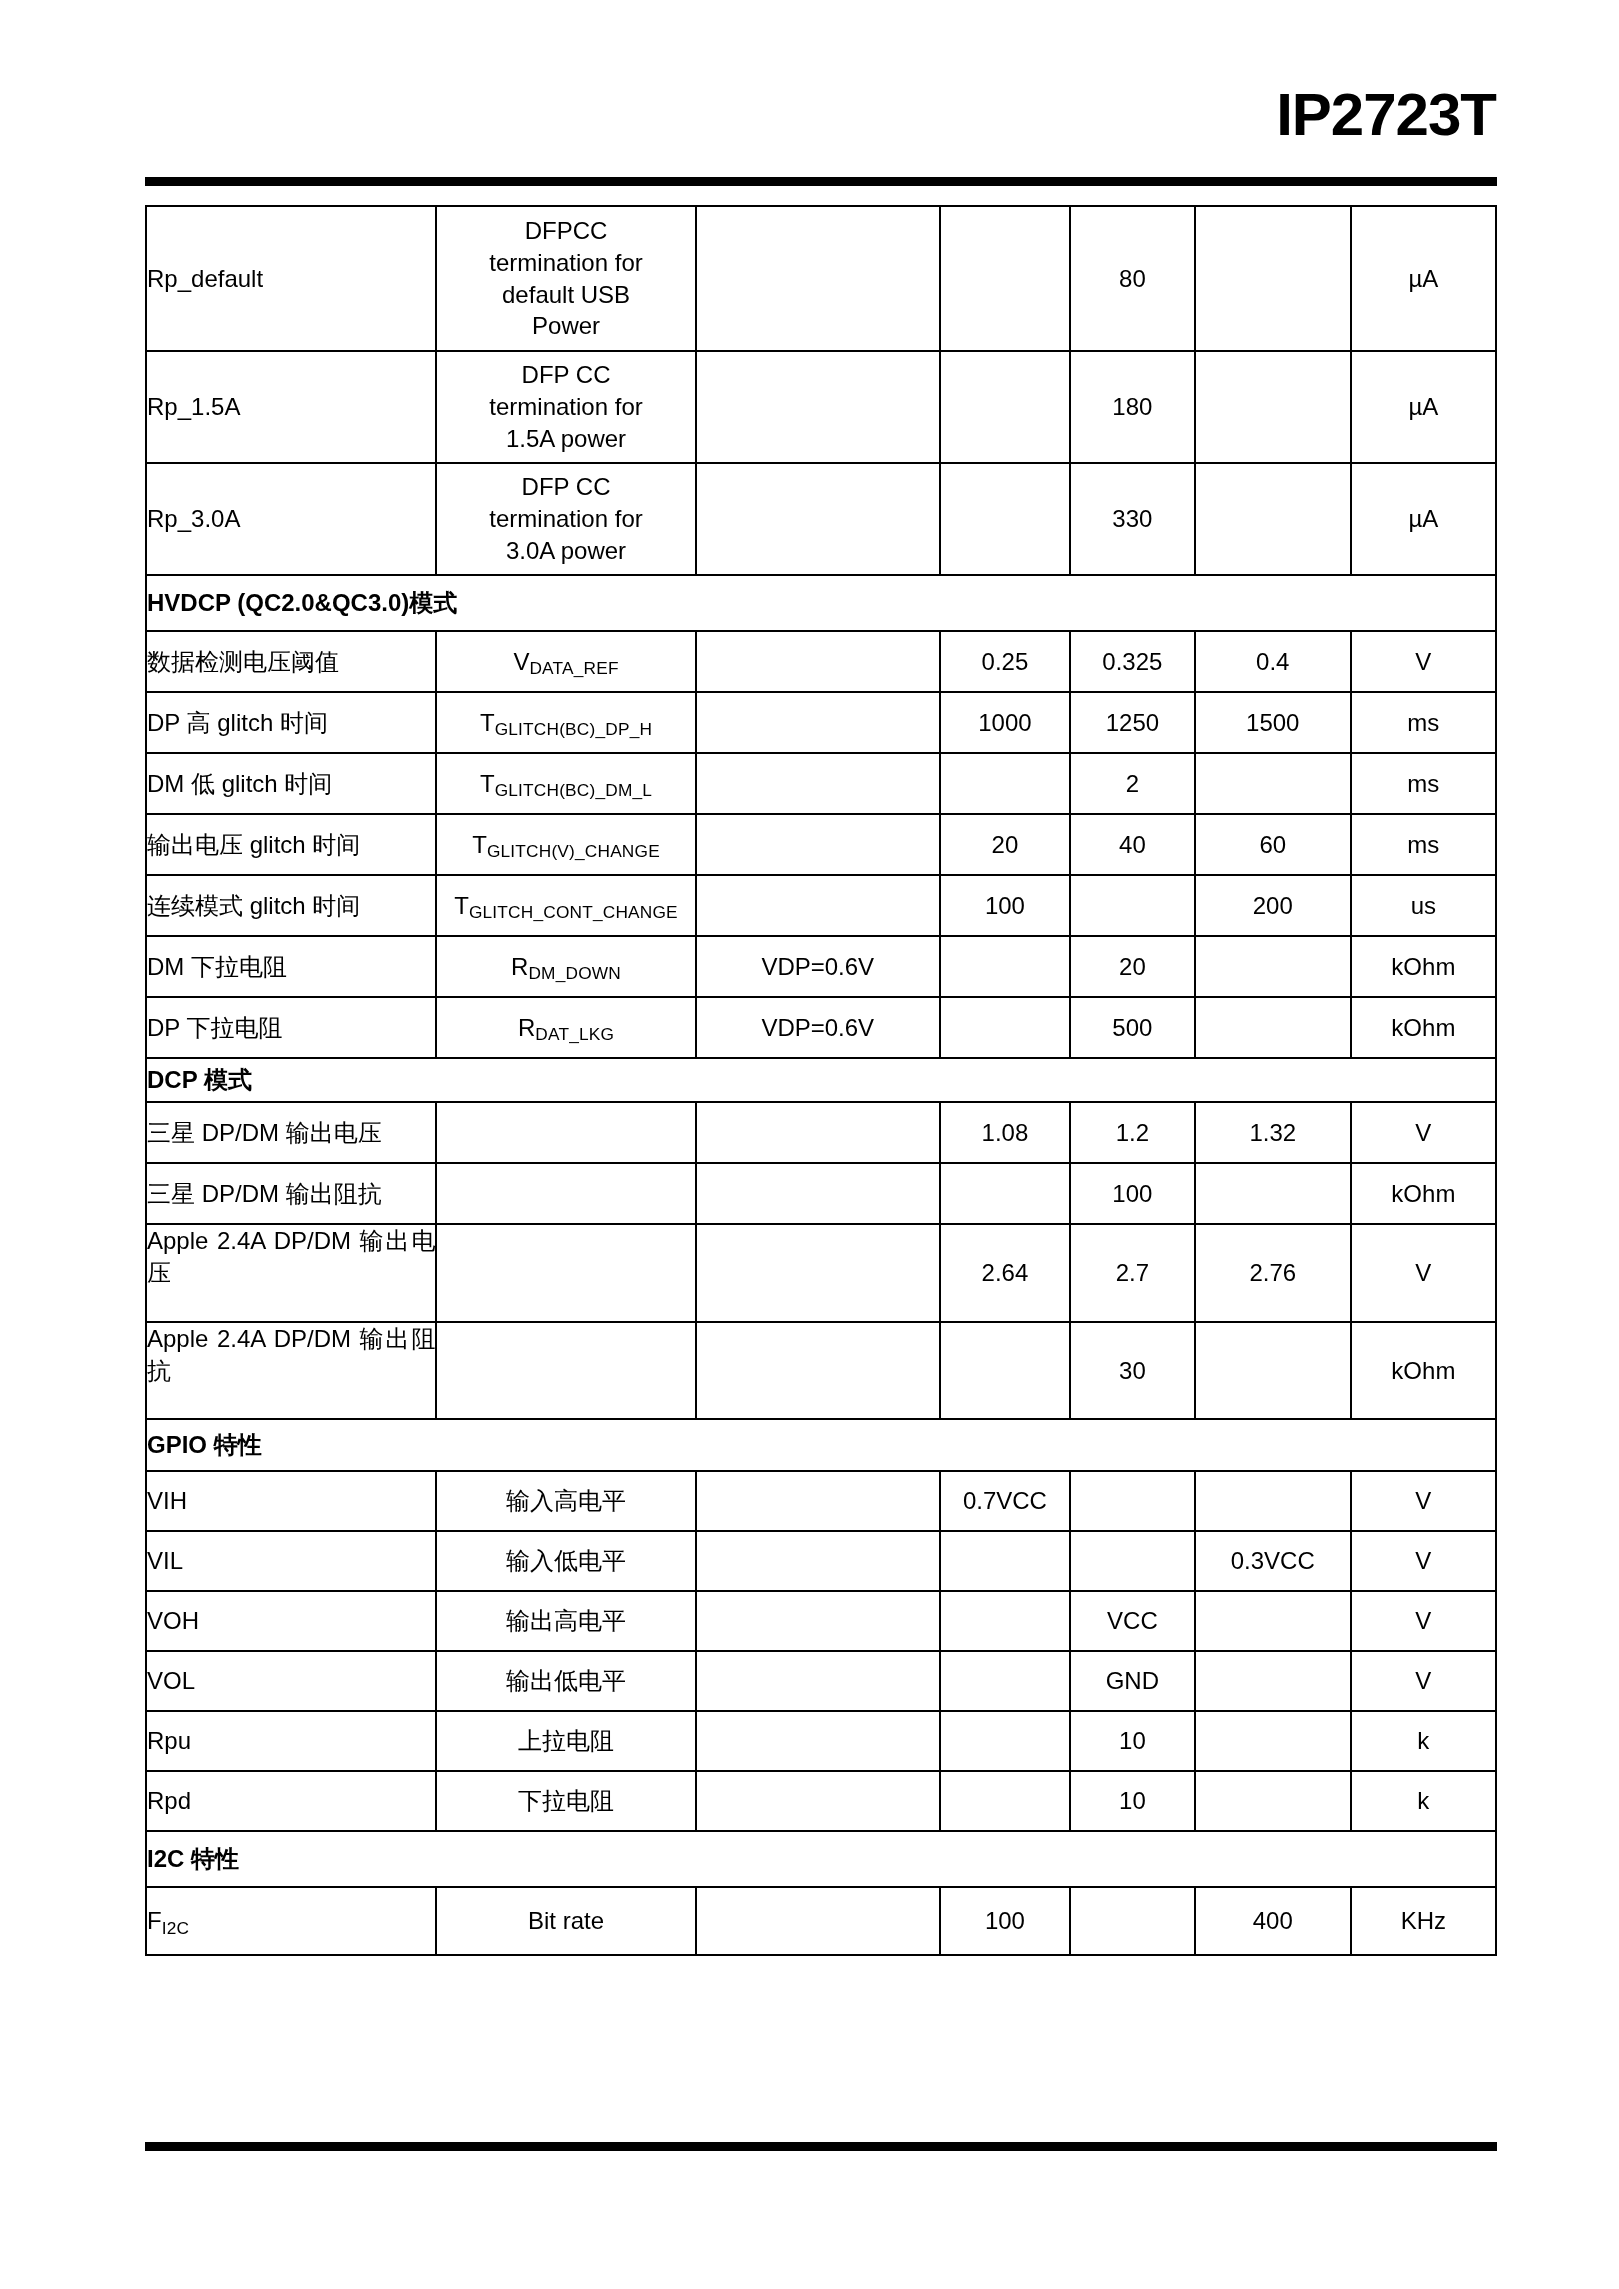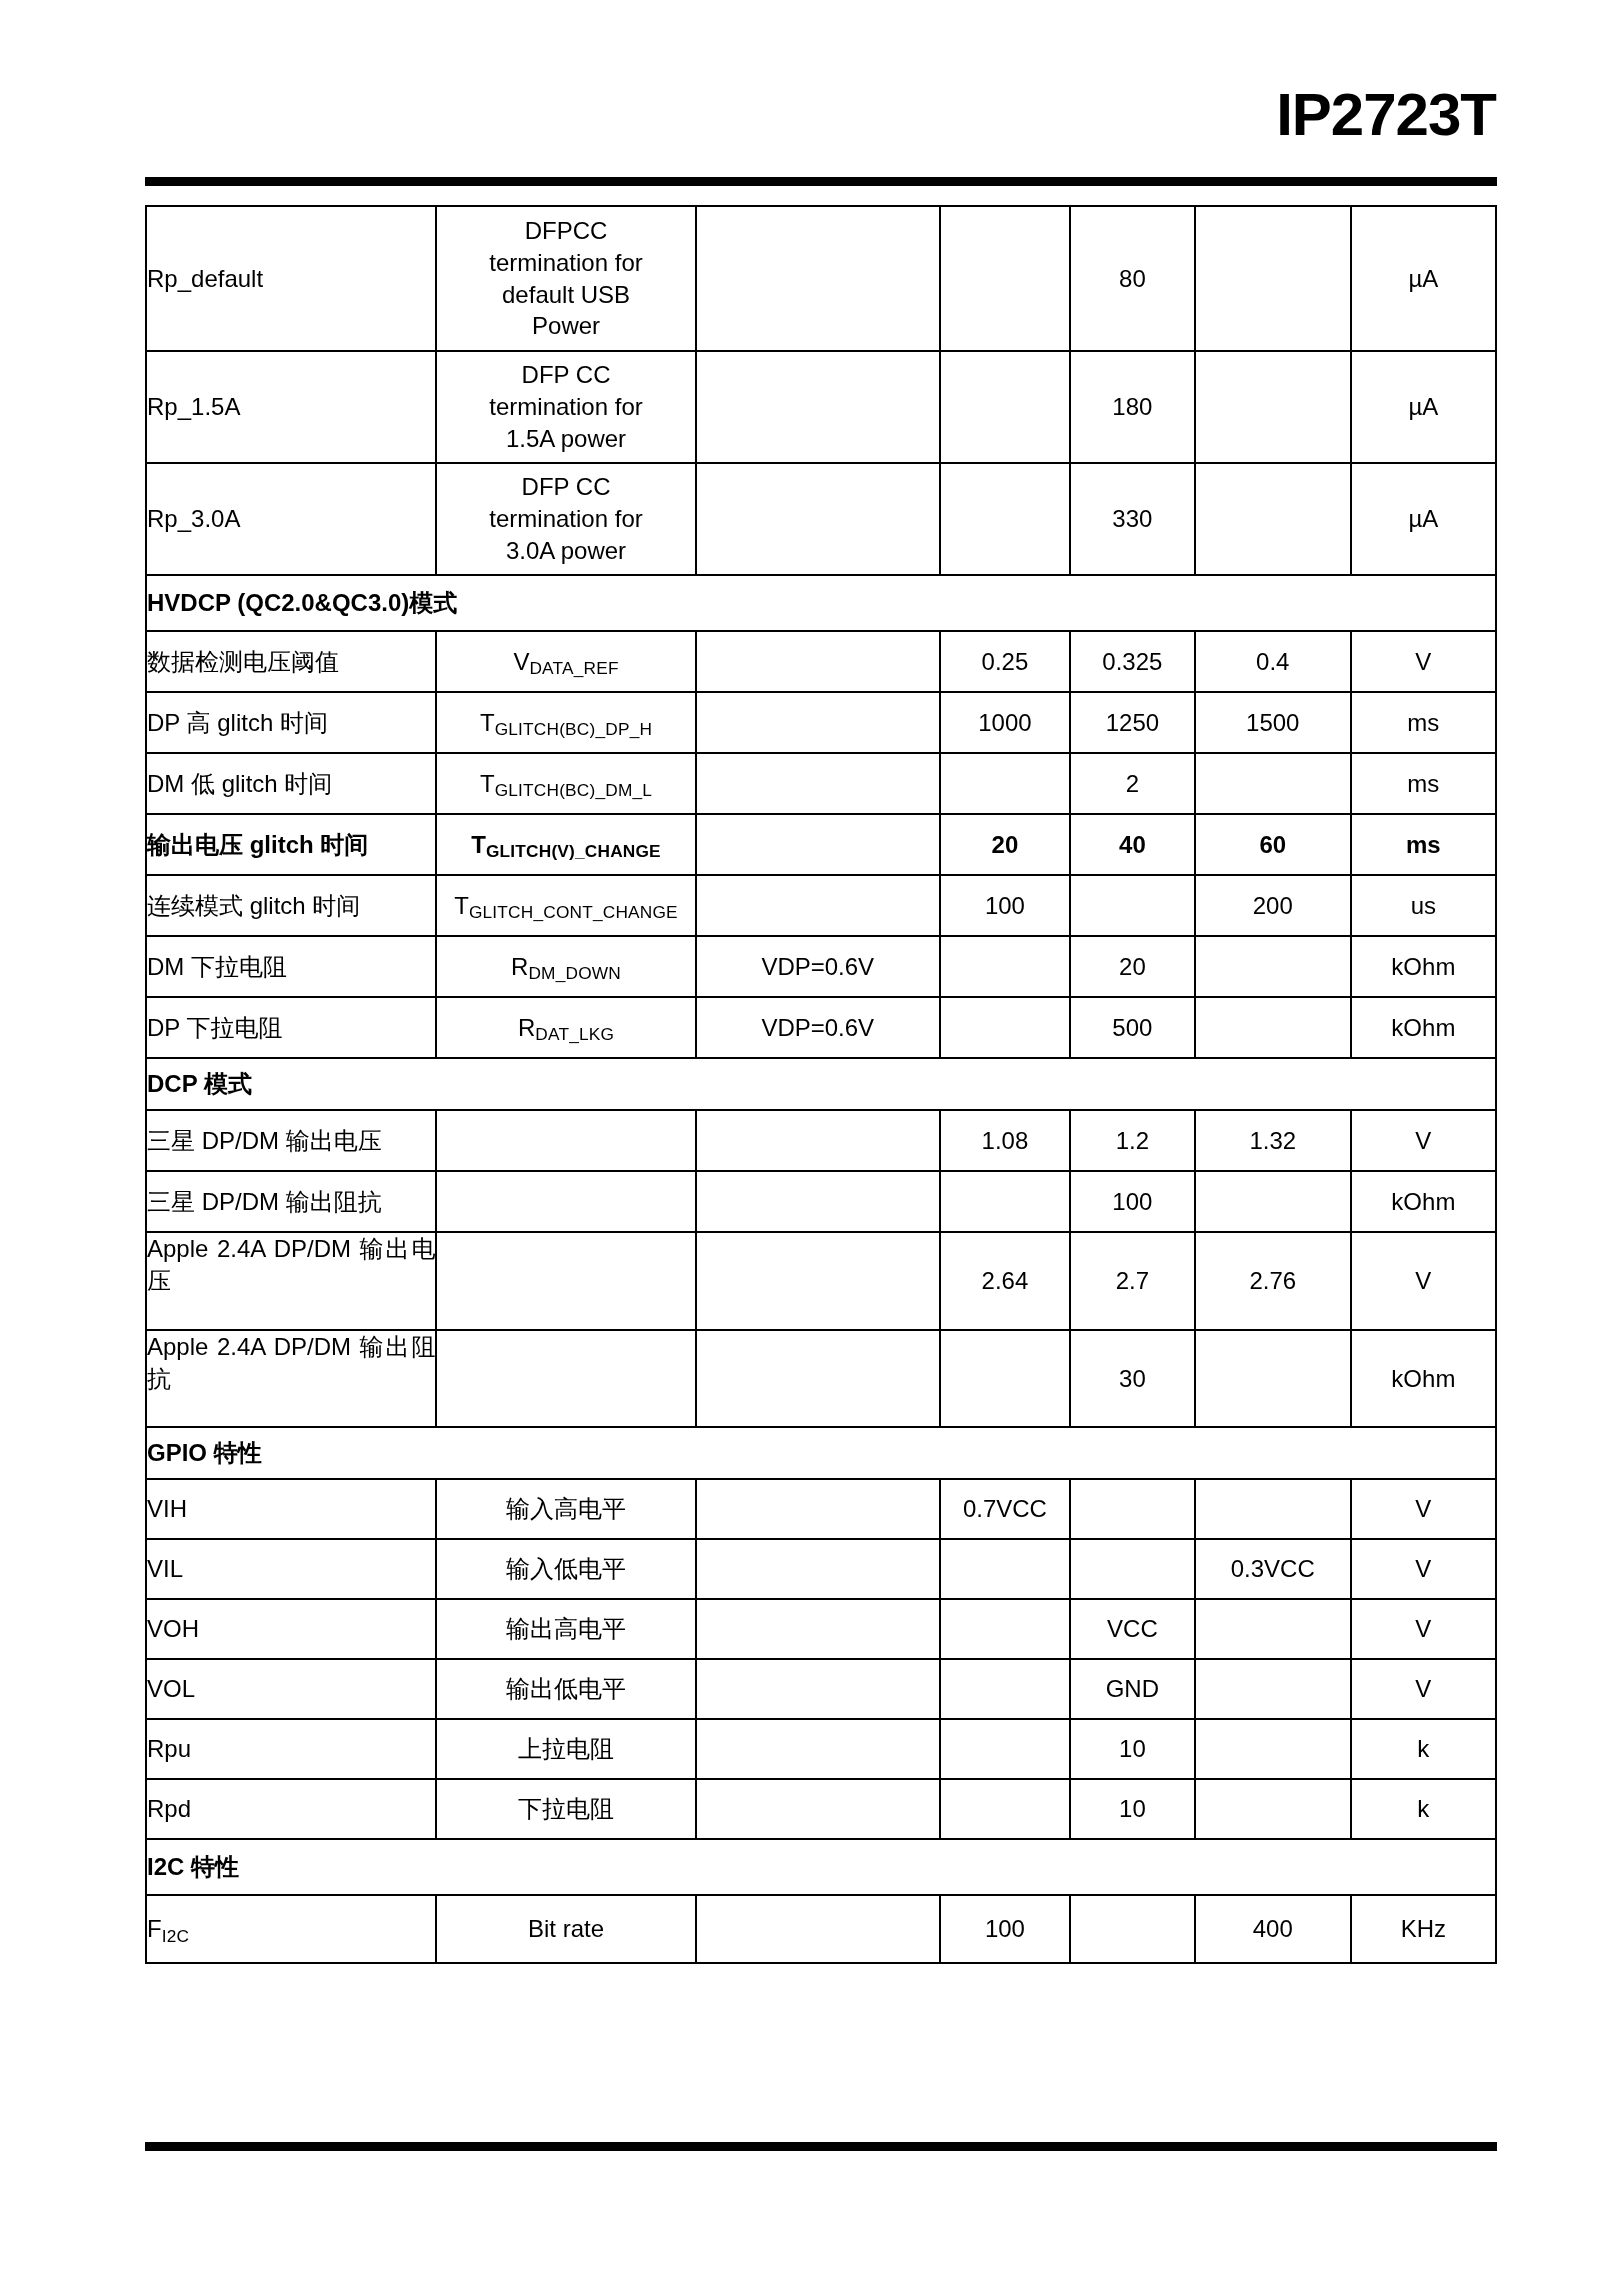--- a/index.html
+++ b/index.html
@@ -216,21 +216,21 @@
       <tr style="height:61px;">
         <td class="param">DM 低 glitch 时间</td>
         <td class="symbol"><span class="sym-main">T</span><sub>GLITCH(BC)_DM_L</sub></td>
         <td class="cond"></td>
         <td class="val"></td>
         <td class="val">2</td>
         <td class="val"></td>
         <td class="unit">ms</td>
       </tr>
 
-      <tr style="height:61px;font-weight:bold;">
+      <tr style="height:61px;">
         <td class="param">输出电压 glitch 时间</td>
         <td class="symbol"><span class="sym-main">T</span><sub>GLITCH(V)_CHANGE</sub></td>
         <td class="cond"></td>
         <td class="val">20</td>
         <td class="val">40</td>
         <td class="val">60</td>
         <td class="unit">ms</td>
       </tr>
 
       <tr style="height:61px;">
@@ -256,21 +256,21 @@
       <tr style="height:61px;">
         <td class="param">DP 下拉电阻</td>
         <td class="symbol"><span class="sym-main">R</span><sub>DAT_LKG</sub></td>
         <td class="cond">VDP=0.6V</td>
         <td class="val"></td>
         <td class="val">500</td>
         <td class="val"></td>
         <td class="unit">kOhm</td>
       </tr>
 
-      <tr style="height:52px;">
+      <tr style="height:44px;">
         <td class="section" colspan="7">DCP 模式</td>
       </tr>
 
       <tr style="height:61px;">
         <td class="param">三星 DP/DM 输出电压</td>
         <td class="symbol"></td>
         <td class="cond"></td>
         <td class="val">1.08</td>
         <td class="val">1.2</td>
         <td class="val">1.32</td>

